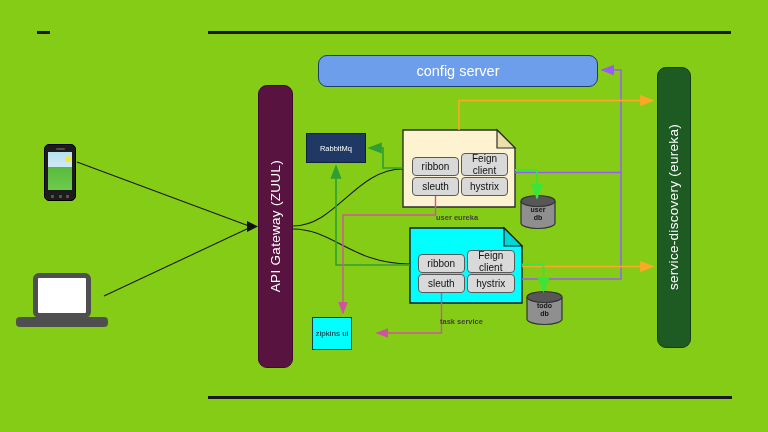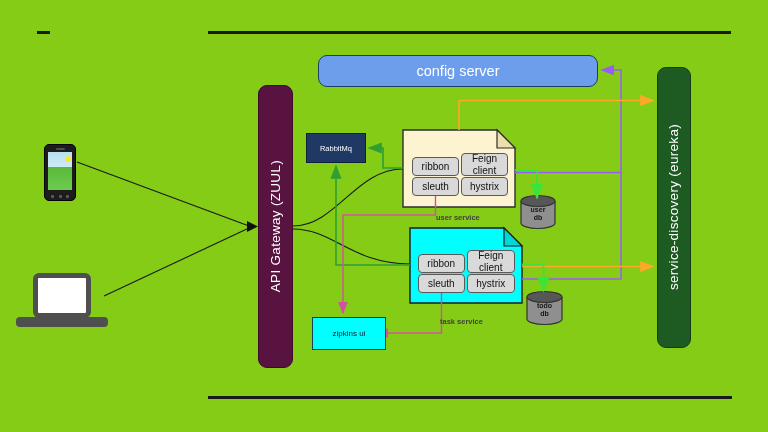--- a/index.html
+++ b/index.html
@@ -119,29 +119,29 @@
   </div>
 
   <div class="abs node barv" style="left:656.5px;top:67px;width:34px;height:281px;background:#1e5b23;border:1px solid #133d17;">
     <span class="vtext">service-discovery (eureka)</span>
   </div>
 
   <div class="abs node rabbit" style="left:306px;top:133px;width:60px;height:30px;">
     <span>RabbitMq</span>
   </div>
 
-  <div class="abs node zip" style="left:312px;top:317px;width:74px;height:33px;">
+  <div class="abs node zip" style="left:312px;top:317px;width:40px;height:33px;">
     <span>zipkins ui</span>
   </div>
 
   <div class="abs chip" style="left:412px;top:157px;width:47px;height:19px;">ribbon</div>
   <div class="abs chip" style="left:461px;top:153px;width:47px;height:23px;">Feign client</div>
   <div class="abs chip" style="left:412px;top:177px;width:47px;height:19px;">sleuth</div>
   <div class="abs chip" style="left:461px;top:177px;width:47px;height:19px;">hystrix</div>
-  <div class="abs svclabel" style="left:436px;top:212.5px;">user service</div>
+  <div class="abs svclabel" style="left:436px;top:212.5px;">user eureka</div>
 
   <div class="abs chip" style="left:417.5px;top:254px;width:47.5px;height:19px;">ribbon</div>
   <div class="abs chip" style="left:467px;top:250px;width:47.5px;height:23px;">Feign client</div>
   <div class="abs chip" style="left:417.5px;top:274px;width:47.5px;height:19px;">sleuth</div>
   <div class="abs chip" style="left:467px;top:274px;width:47.5px;height:19px;">hystrix</div>
   <div class="abs svclabel" style="left:440px;top:316.5px;">task service</div>
 
   <div class="abs dblabel" style="left:521px;top:206px;width:34px;">user
 db</div>
   <div class="abs dblabel" style="left:527px;top:302px;width:35px;">todo

